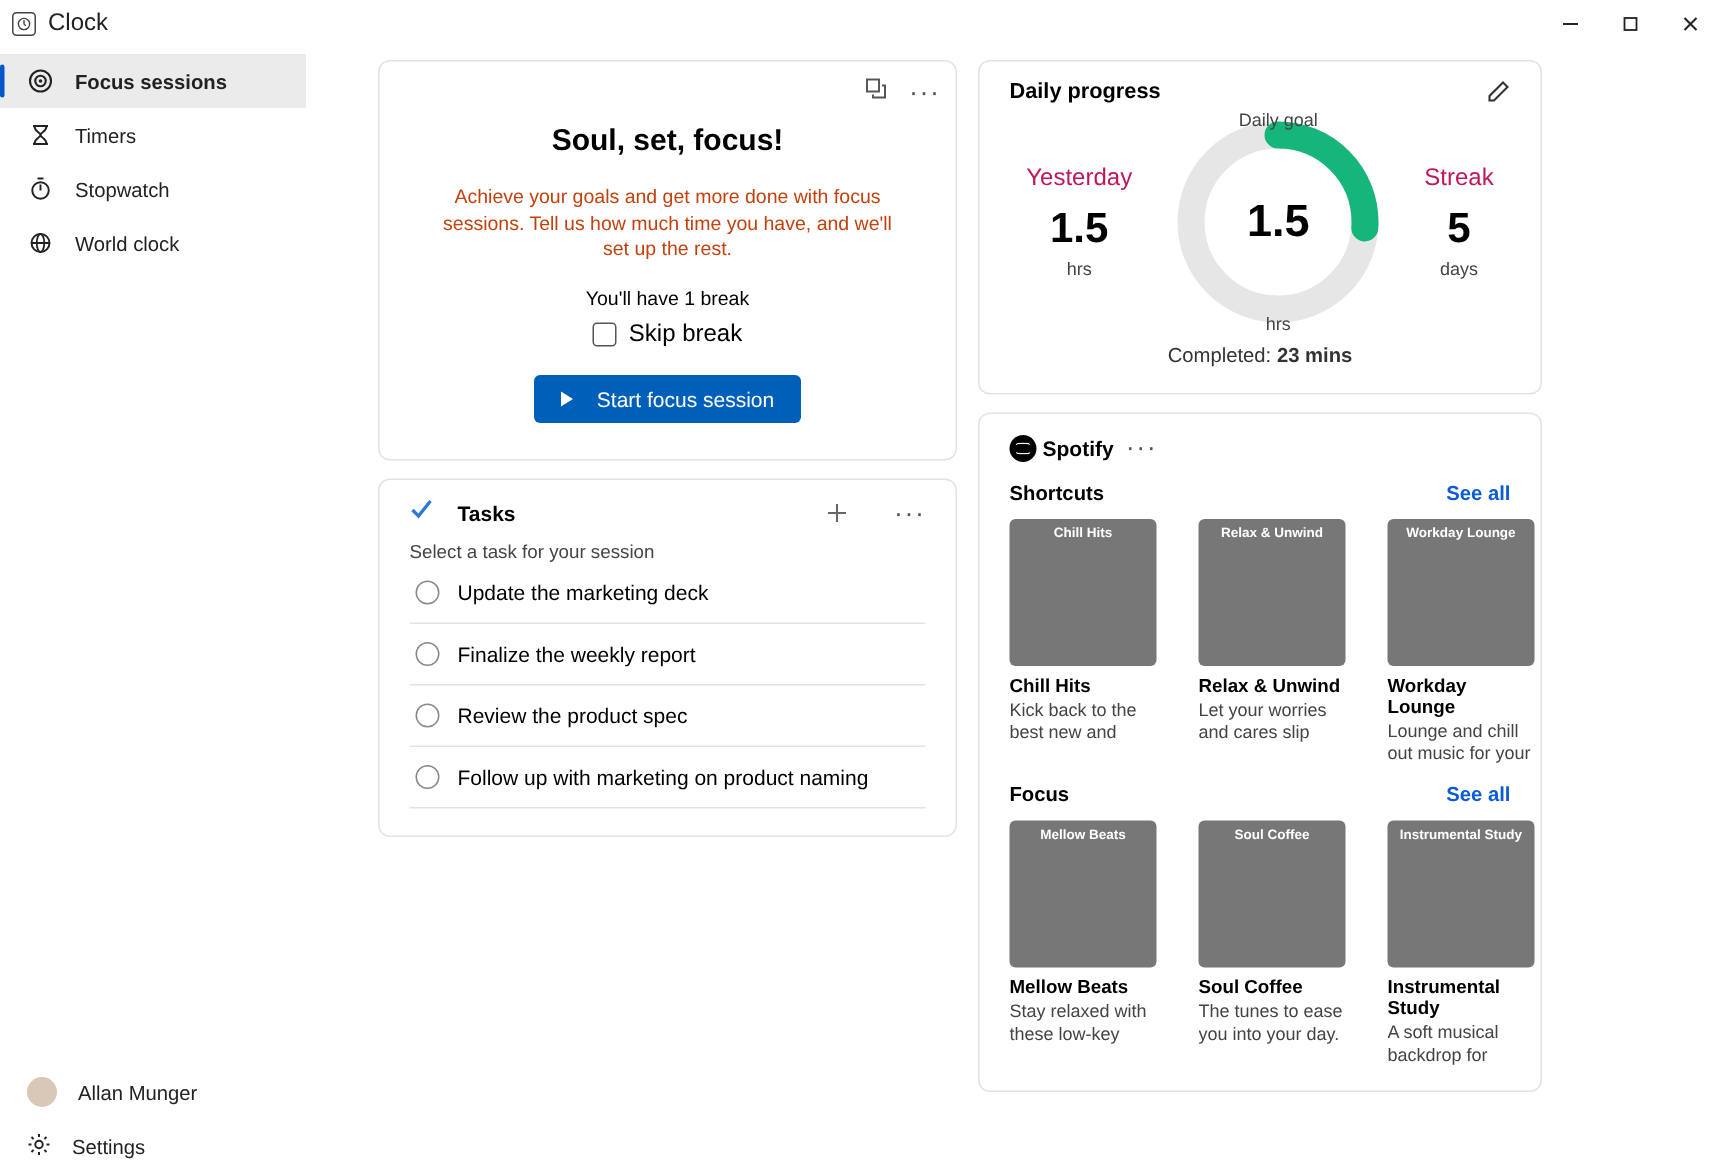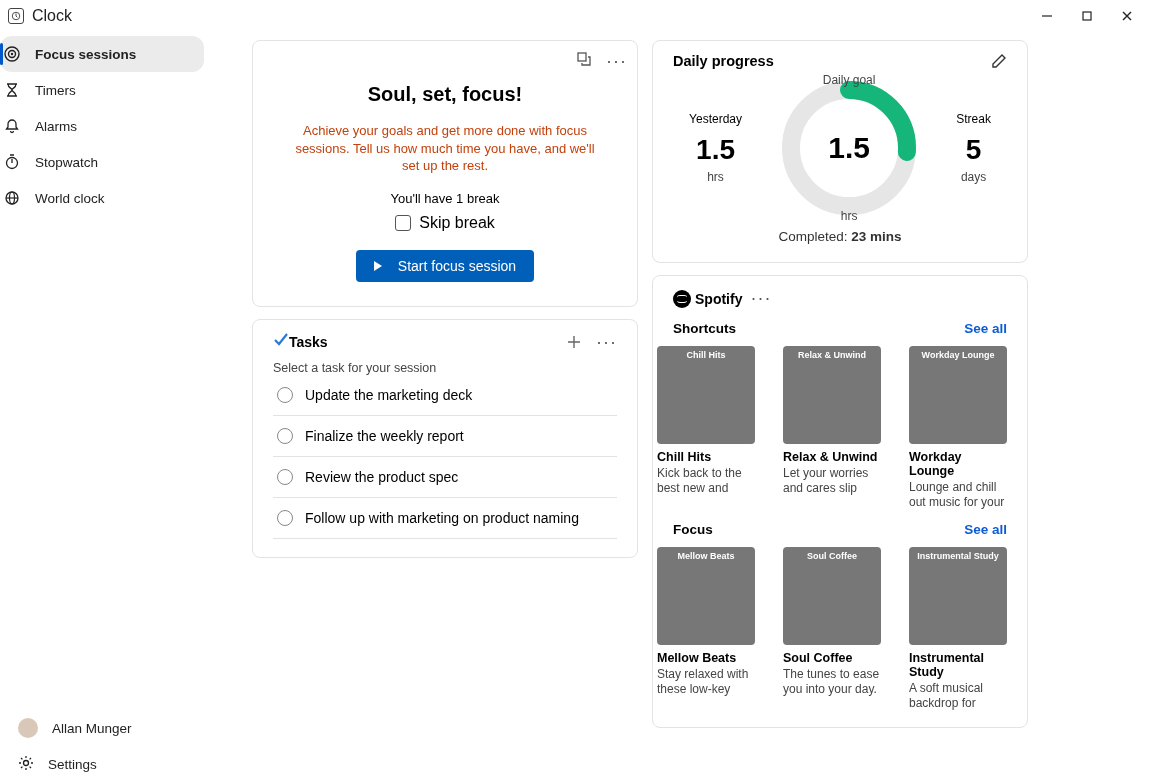--- a/index.html
+++ b/index.html
@@ -9,21 +9,21 @@
 .titlebar { height: 32px; display: flex; align-items: center; padding: 0 8px; }
 .titlebar .app-icon { width: 16px; height: 16px; border: 1.5px solid #444; border-radius: 3px; display:inline-flex; align-items:center; justify-content:center; font-size:10px;}
 .titlebar .app-title { margin-left: 8px; font-size: 16px; color: #222; }
 .titlebar .spacer { flex: 1; }
 .titlebar .winbtn { width: 40px; height: 32px; display:flex; align-items:center; justify-content:center; color:#222; }
 .titlebar .winbtn svg { width:12px; height:12px; }
 
 
 .main { flex:1; display:flex; min-height:0; }
 .sidebar { width: 204px; display:flex; flex-direction:column; padding-top:4px;}
-.nav-item { height:36px; display:flex; align-items:center; padding-left:3px; gap:14px; font-size:13.5px; color:#222; cursor:pointer; border-radius:12px;text-align:right; }
+.nav-item { height:36px; display:flex; align-items:center; padding-left:18px; gap:14px; font-size:13.5px; color:#222; cursor:pointer; border-radius:0;text-align:right; }
 .nav-item.active { background:#ebebeb; font-weight:600; position:relative; }
 .nav-item.active::before { content:""; position:absolute; left:0; top:7px; bottom:7px; width:3px; background:#0058cc; border-radius:2px;}
 .nav-item .nav-icon { width:18px; height:18px; display:flex; align-items:center; justify-content:center; color:#333;}
 .sidebar .filler { flex:1; }
 .user-row, .settings-row { height:36px; display:flex; align-items:center; padding-left:18px; gap:14px; font-size:13.5px; color:#222; cursor:pointer; }
 .avatar { width:20px; height:20px; border-radius:50%; background:#d9c8b8; }
 
 .content { flex:1; background:#ffffff; padding:8px 20px 0 48px; display:flex; gap:14px; overflow:hidden; }
 .leftcol { width:386px; display:flex; flex-direction:column; gap:12px; }
 .rightcol { width:376px; display:flex; flex-direction:column; gap:12px; }
@@ -40,52 +40,52 @@
 .time-unit { font-size:11px; color:#444; }
 .stepper { display:flex; flex-direction:column; }
 .stepper button { width:30px; height:22px; border:none; background:transparent; cursor:pointer; color:#333; display:flex; align-items:center; justify-content:center;}
 .break-text { font-size:13px; margin-top:16px;}
 .skip-row { display:flex; align-items:center; justify-content:center; gap:8px; margin-top:8px;}
 .checkbox { width:16px; height:16px; border:1.5px solid #555; border-radius:3px;}
 .start-btn { background:#005fb8; color:#fff; border:none; border-radius:4px; padding:8px 18px; font-size:14px; display:inline-flex; align-items:center; gap:16px; margin-top:18px; cursor:pointer;}
 .start-btn .play { width:0; height:0; border-left:8px solid #fff; border-top:5px solid transparent; border-bottom:5px solid transparent;}
 
 .tasks-card { padding:12px 20px 18px; }
-.tasks-head { display:flex; align-items:center; gap:0; }
+.tasks-head { display:flex; align-items:center; gap:16px; }
 .tasks-head .title { font-weight:600; font-size:14px;}
 .tasks-head .spacer { flex:1;}
 .tasks-sub { font-size:12.5px; color:#444; margin-top:8px;}
 .task-item { display:flex; align-items:center; gap:12px; padding:12px 4px; border-bottom:1px solid #e3e3e3; font-size:14px; }
 .task-item:first-of-type { margin-top:8px;}
 .task-radio { width:16px; height:16px; border:1.5px solid #888; border-radius:50%;}
 
 .daily-card { padding:12px 20px 18px;}
 .daily-head { display:flex; align-items:center;}
 .daily-head .title { font-weight:600; font-size:14.5px;}
 .daily-head .spacer{flex:1;}
 .daily-body { display:flex; align-items:center; justify-content:space-around; margin-top:4px;}
 .stat { text-align:center; }
-.stat .label { font-size:12px; color:#000000; margin-bottom:8px;}
+.stat .label { font-size:16px; color:#be185d; margin-bottom:8px;}
 .stat .value { font-size:28px; font-weight:700;}
 .stat .unit { font-size:12px; color:#444; margin-top:4px;}
 .ring-wrap { position:relative; width:150px; height:150px;}
 .ring-wrap .center { position:absolute; inset:0; display:flex; flex-direction:column; align-items:center; justify-content:space-between;}
 .completed { text-align:center; font-size:13.5px; color:#333; margin-top:6px;}
 .completed b { font-weight:700;}
 
 .spotify-card { padding:12px 20px 16px;}
 .spotify-head { display:flex; align-items:center; gap:4px;}
 .spotify-head .title { font-weight:600; font-size:14px;}
 .spotify-icon { width:18px; height:18px; background:#000; border-radius:50%; display:flex; align-items:center; justify-content:center;}
 .spotify-icon::after { content:""; width:10px; height:6px; border-top:1.5px solid #fff; border-bottom:1.5px solid #fff; border-radius:30%;}
 .section-head { display:flex; align-items:center; margin-top:12px;}
 .section-head .section-title { font-weight:600; font-size:13.5px;}
 .section-head .spacer{flex:1;}
 .seeall { color:#0b5cd6; font-size:13.5px; font-weight:600; cursor:pointer;}
-.plist-row { display:flex; gap:28px; margin-top:10px;justify-content:flex-end;}
+.plist-row { display:flex; gap:28px; margin-top:10px;}
 .plist { width:98px; }
 .plist .cover { width:98px; height:98px; border-radius:4px; background:#777; background-size:cover; background-position:center; display:flex; align-items:flex-start; justify-content:center; padding-top:4px; color:#fff; font-size:9px; font-weight:700; text-align:center; overflow:hidden;}
 .plist .name { font-size:12.5px; font-weight:600; margin-top:6px;}
 .plist .desc { font-size:12px; color:#444; margin-top:2px; line-height:1.25; max-height:2.5em; overflow:hidden;}
 
 .more-dots { font-size:18px; color:#555; letter-spacing:1px; cursor:pointer;}
 .small-icon { width:16px; height:16px; color:#555; cursor:pointer; display:inline-flex; align-items:center; justify-content:center;}
 
 .c1 { background:linear-gradient(#5b4a43,#2d2724);}
 .c2 { background:linear-gradient(#3a6fa5,#6ca3d6);}
@@ -140,28 +140,20 @@
       <span class="nav-icon">
           <svg width="16" height="16" viewBox="0 0 16 16">
             <path d="M3 2h10M3 14h10M4 2c0 4 4 4 4 6s-4 2-4 6M12 2c0 4-4 4-4 6s4 2 4 6" stroke="#222" stroke-width="1.3" fill="none"></path>
           </svg>
         </span>
       <span>Timers</span>
     </div>
     <div class="nav-item">
       <span class="nav-icon">
           <svg width="16" height="16" viewBox="0 0 16 16">
-            <path d="M8 2a4 4 0 0 1 4 4v3l1.5 2h-11L4 9V6a4 4 0 0 1 4-4zM6.5 13a1.5 1.5 0 0 0 3 0" stroke="#222" stroke-width="1.3" fill="none"></path>
-          </svg>
-        </span>
-      <span>Alarms</span>
-    </div>
-    <div class="nav-item">
-      <span class="nav-icon">
-          <svg width="16" height="16" viewBox="0 0 16 16">
             <circle cx="8" cy="9" r="5.5" fill="none" stroke="#222" stroke-width="1.3"></circle>
             <path d="M8 5v4M6 1h4" stroke="#222" stroke-width="1.3"></path>
           </svg>
         </span>
       <span>Stopwatch</span>
     </div>
     <div class="nav-item">
       <span class="nav-icon">
           <svg width="16" height="16" viewBox="0 0 16 16">
             <circle cx="8" cy="8" r="6" fill="none" stroke="#222" stroke-width="1.3"></circle>

